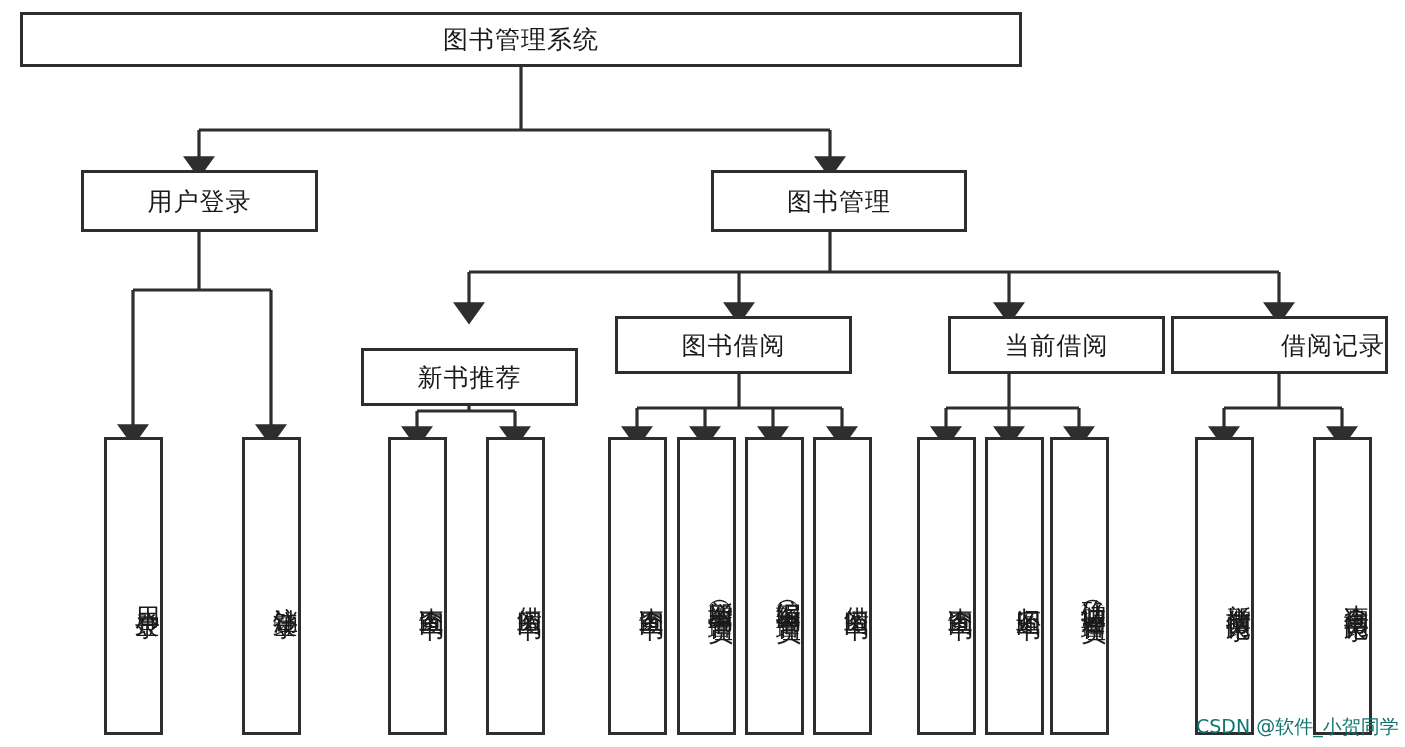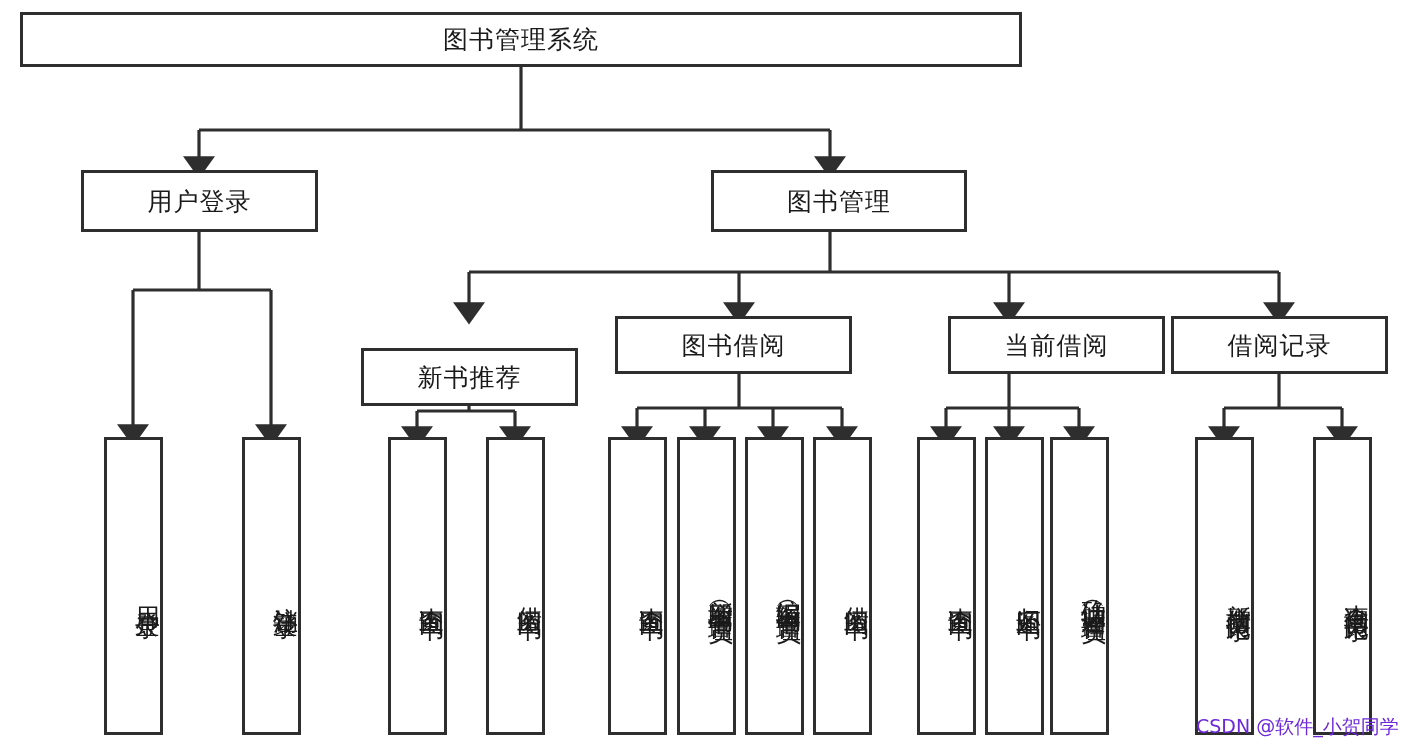--- a/index.html
+++ b/index.html
@@ -51,21 +51,21 @@
   }
   .node .label {
     display: block;
     white-space: nowrap;
   }
   #watermark {
     position: absolute;
     left: 1196px;
     top: 714px;
     font-size: 19px;
-    color: #6d28d9;
+    color: #0f766e;
     white-space: nowrap;
     z-index: 5;
     font-family: "DejaVu Sans", "Liberation Sans", sans-serif;
     text-align: right;
   }
 </style>
 </head>
 <body>
 
 <div id="canvas">
@@ -137,21 +137,21 @@
   </div>
 
   <div class="node horiz" style="left:615px; top:316px; width:237px; height:58px;">
     <span class="label">图书借阅</span>
   </div>
 
   <div class="node horiz" style="left:901px; top:316px; width:217px; height:58px;margin-left:47px;">
     <span class="label">当前借阅</span>
   </div>
 
-  <div class="node horiz" style="left:1171px; top:316px; width:217px; height:58px;">
+  <div class="node horiz" style="left:1171px; top:316px; width:217px; height:58px;justify-content:flex-end;">
     <span class="label">借阅记录</span>
   </div>
 
   <div class="node vert" style="left:104px; top:437px; width:59px; height:298px;">
     <span class="label">用户登录</span>
   </div>
 
   <div class="node vert" style="left:242px; top:437px; width:59px; height:298px;">
     <span class="label">注销登录</span>
   </div>

